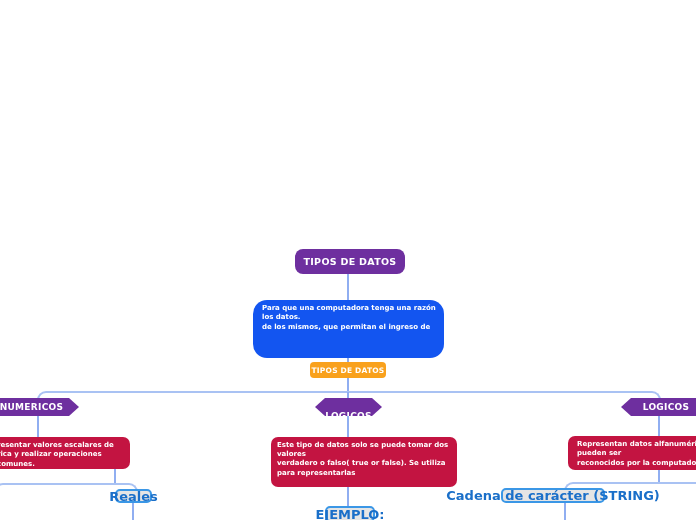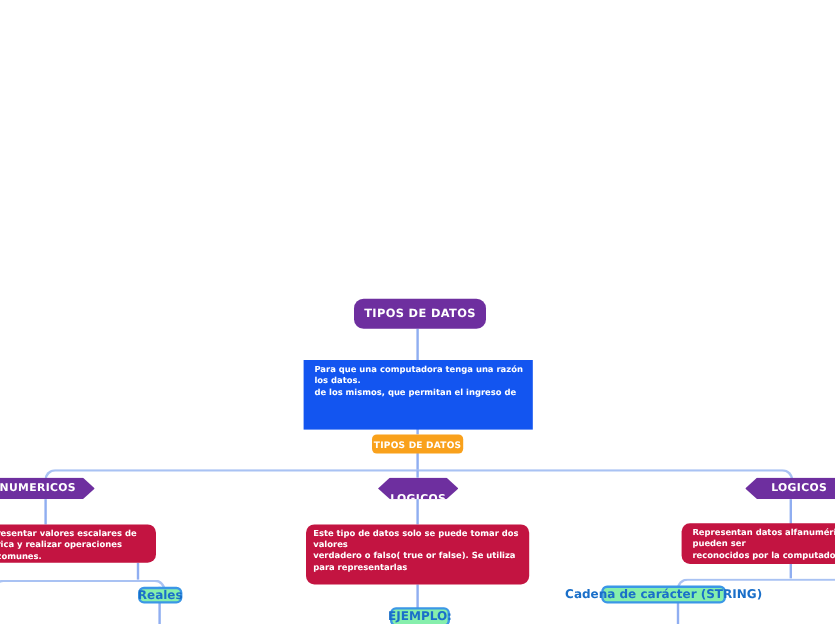--- a/index.html
+++ b/index.html
@@ -25,23 +25,23 @@
   .hub-node{background:var(--orange,#f9a11c);border-radius:4px;font-size:7.5px;letter-spacing:.2px;}
   .branch-label{font-size:9px;letter-spacing:.3px;}
   .desc-box{
     position:absolute;box-sizing:border-box;color:#fff;font-weight:bold;
     font-size:7px;line-height:9.4px;border-radius:7px;
   }
   .desc-blue{background:var(--blue,#1355f0);padding:4px 0 0 9px;}
   .desc-red{background:var(--red,#c31441);padding:4px 0 0 7px;}
   .desc-box div{white-space:nowrap;}
   .child-node{
-    position:absolute;box-sizing:border-box;background:#86efac;
+    position:absolute;box-sizing:border-box;background:#e5e5e5;
     border:2px solid var(--childBorder,#3b97e6);border-radius:5px;
-    color:var(--childText,#1a6fc9);font-weight:bold;font-size:10px;
+    color:var(--childText,#1a6fc9);font-weight:bold;font-size:13px;
     display:flex;align-items:center;justify-content:center;white-space:nowrap;
   }
 </style>
 </head>
 <body>
 
 <div id="canvas" style="--purple: #6e2f9f; --orange: #f9a11c; --blue: #1355f0; --red: #c31441; --childBorder: #3b97e6; --childText: #1a6fc9; --line: #90aef1; --rail: #a9c2f3;">
 
   <div class="line" style="left:347px;top:274px;width:2px;height:26px;"></div>
   <div class="line" style="left:347px;top:342px;width:2px;height:20px;"></div>
@@ -60,21 +60,21 @@
   <div class="line" style="left:347px;top:487px;width:2px;height:20px;"></div>
 
   <div class="line" style="left:658px;top:470px;width:2px;height:12px;"></div>
   <div class="rail no-right" style="left:564px;top:482px;width:150px;height:7px;"></div>
   <div class="line" style="left:564px;top:489px;width:2px;height:31px;"></div>
 
   <div class="node purple root-node" style="left:295px;top:249px;width:110px;height:25px;">
     <span>TIPOS DE DATOS</span>
   </div>
 
-  <div class="desc-box desc-blue" style="left:253px;top:300px;width:191px;height:58px;border-radius:0;">
+  <div class="desc-box desc-blue" style="left:253px;top:300px;width:191px;height:58px;border-radius:14px;">
     <div>Para que una computadora tenga una razón</div>
     <div>los datos.</div>
     <div>de los mismos, que permitan el ingreso de</div>
   </div>
 
   <div class="node hub-node" style="left:310px;top:362px;width:76px;height:16px;">
     <span>TIPOS DE DATOS</span>
   </div>
 
   <div class="node purple branch-label" style="left:-6px;top:398px;width:85px;height:18px;padding-right:10px;
@@ -87,21 +87,21 @@
     <div>comunes.</div>
   </div>
   <div class="child-node" style="left:115px;top:489px;width:37px;height:14px;">
     <span>Reales</span>
   </div>
 
   <div class="node purple branch-label" style="left:315px;top:398px;width:67px;height:35px;
               clip-path:polygon(10px 0,57px 0,67px 9px,57px 18px,10px 18px,0 9px);">
     <span>LOGICOS</span>
   </div>
-  <div class="desc-box desc-red" style="left:255px;top:437px;width:186px;height:50px;padding:4px 16px 0 6px;line-height:9.2px;">
+  <div class="desc-box desc-red" style="left:271px;top:437px;width:186px;height:50px;padding:4px 16px 0 6px;line-height:9.2px;">
     <div>Este tipo de datos solo se puede tomar dos</div>
     <div>valores</div>
     <div>verdadero o falso( true or false). Se utiliza</div>
     <div>para representarlas</div>
   </div>
   <div class="child-node" style="left:325px;top:506px;width:50px;height:16px;">
     <span>EJEMPLO:</span>
   </div>
 
   <div class="node purple branch-label" style="left:621px;top:398px;width:80px;height:18px;padding-left:10px;

